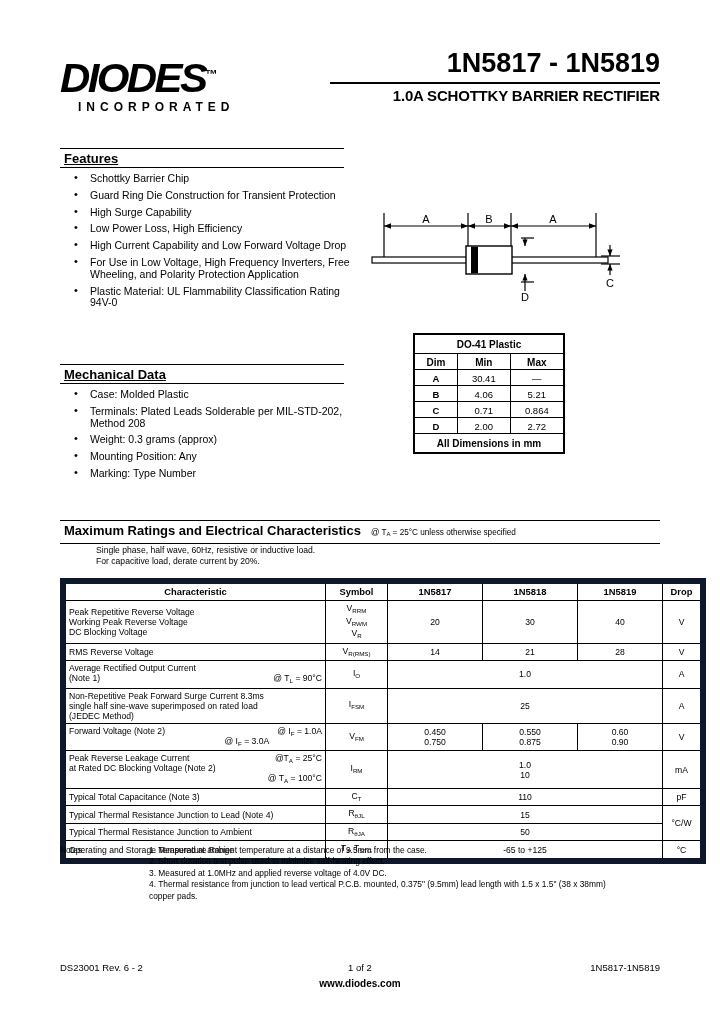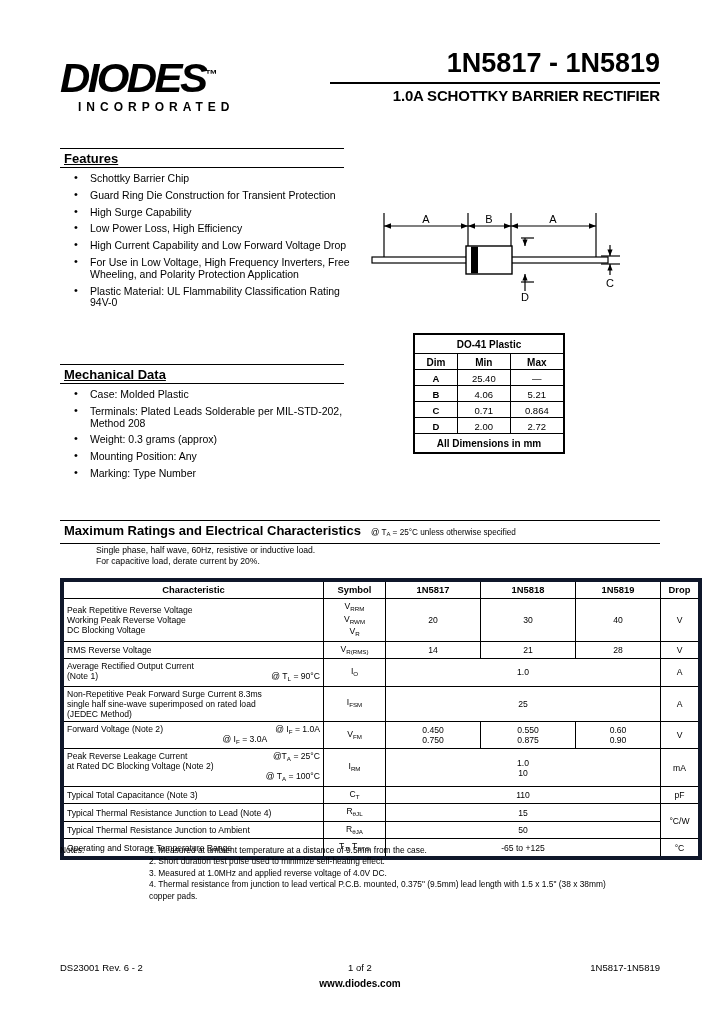--- a/index.html
+++ b/index.html
@@ -77,21 +77,21 @@
     position:absolute;left:60px;top:545px;font-size:8.6px;line-height:10.5px;margin-left:36px;
   }
   table.ratings{
     position:absolute;left:60px;top:578px;width:598px;
     border-collapse:collapse;table-layout:fixed;
   }
   table.ratings td,table.ratings th{
     border:1px solid #000;font-size:8.6px;line-height:10px;
     padding:2px 3px;vertical-align:middle;
   }
-  table.ratings{border:4px solid #0f172a;}
+  table.ratings{border:6px solid #0f172a;}
   table.ratings th{font-weight:bold;font-size:9.4px;text-align:center;padding:3px 2px;}
   .c-char{width:255px;}
   .c-sym{width:57px;text-align:center;}
   .c-v{width:90px;text-align:center;}
   .c-v3{width:80px;text-align:center;}
   .c-unit{width:33px;text-align:center;}
   td.sym{text-align:center;font-size:9px;}
   td.num{text-align:center;font-size:9px;}
   td.unit{text-align:center;font-size:9px;}
   .charline{display:block;}
@@ -210,21 +210,21 @@
         <tr>
           <td colspan="3" class="title-cell">DO-41 Plastic</td>
         </tr>
         <tr>
           <td class="hdr">Dim</td>
           <td class="hdr">Min</td>
           <td class="hdr">Max</td>
         </tr>
         <tr>
           <td class="dimlabel">A</td>
-          <td class="val">25.40</td>
+          <td class="val">30.41</td>
           <td class="val">—</td>
         </tr>
         <tr>
           <td class="dimlabel">B</td>
           <td class="val">4.06</td>
           <td class="val">5.21</td>
         </tr>
         <tr>
           <td class="dimlabel">C</td>
           <td class="val">0.71</td>

